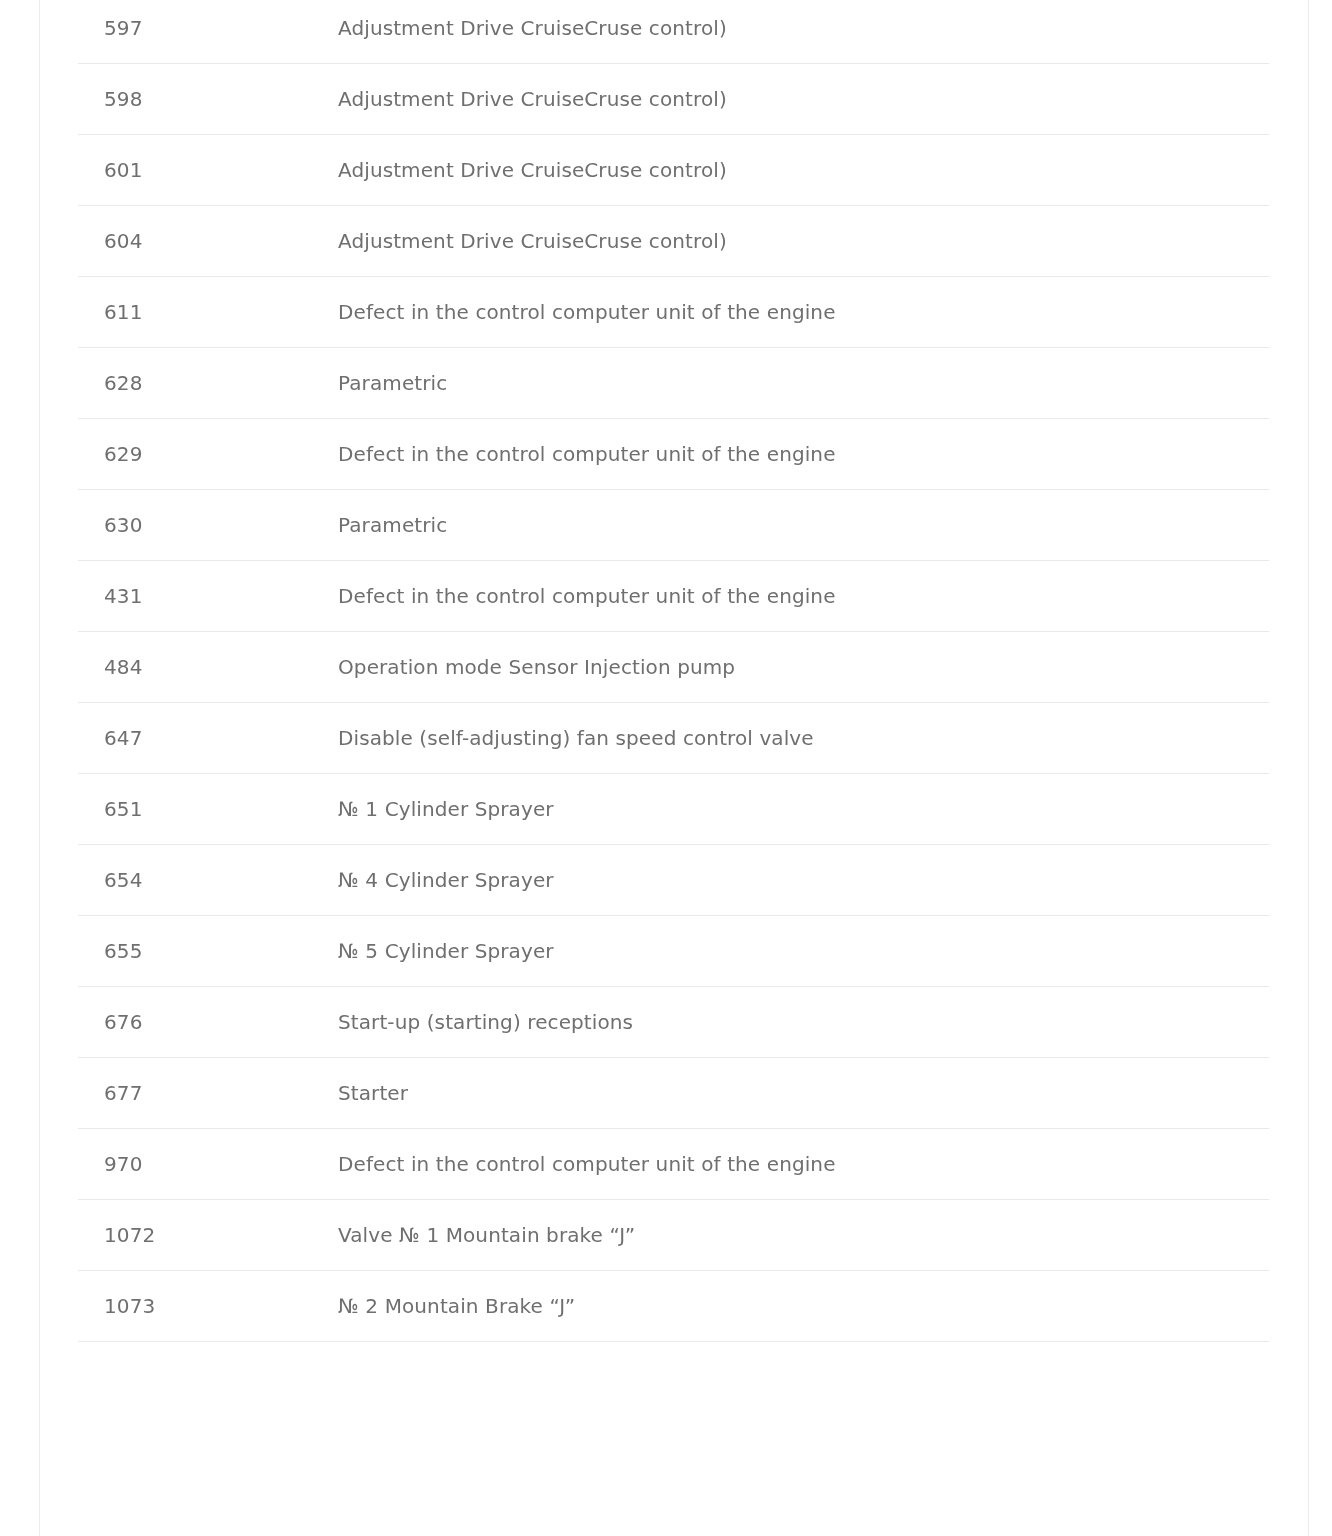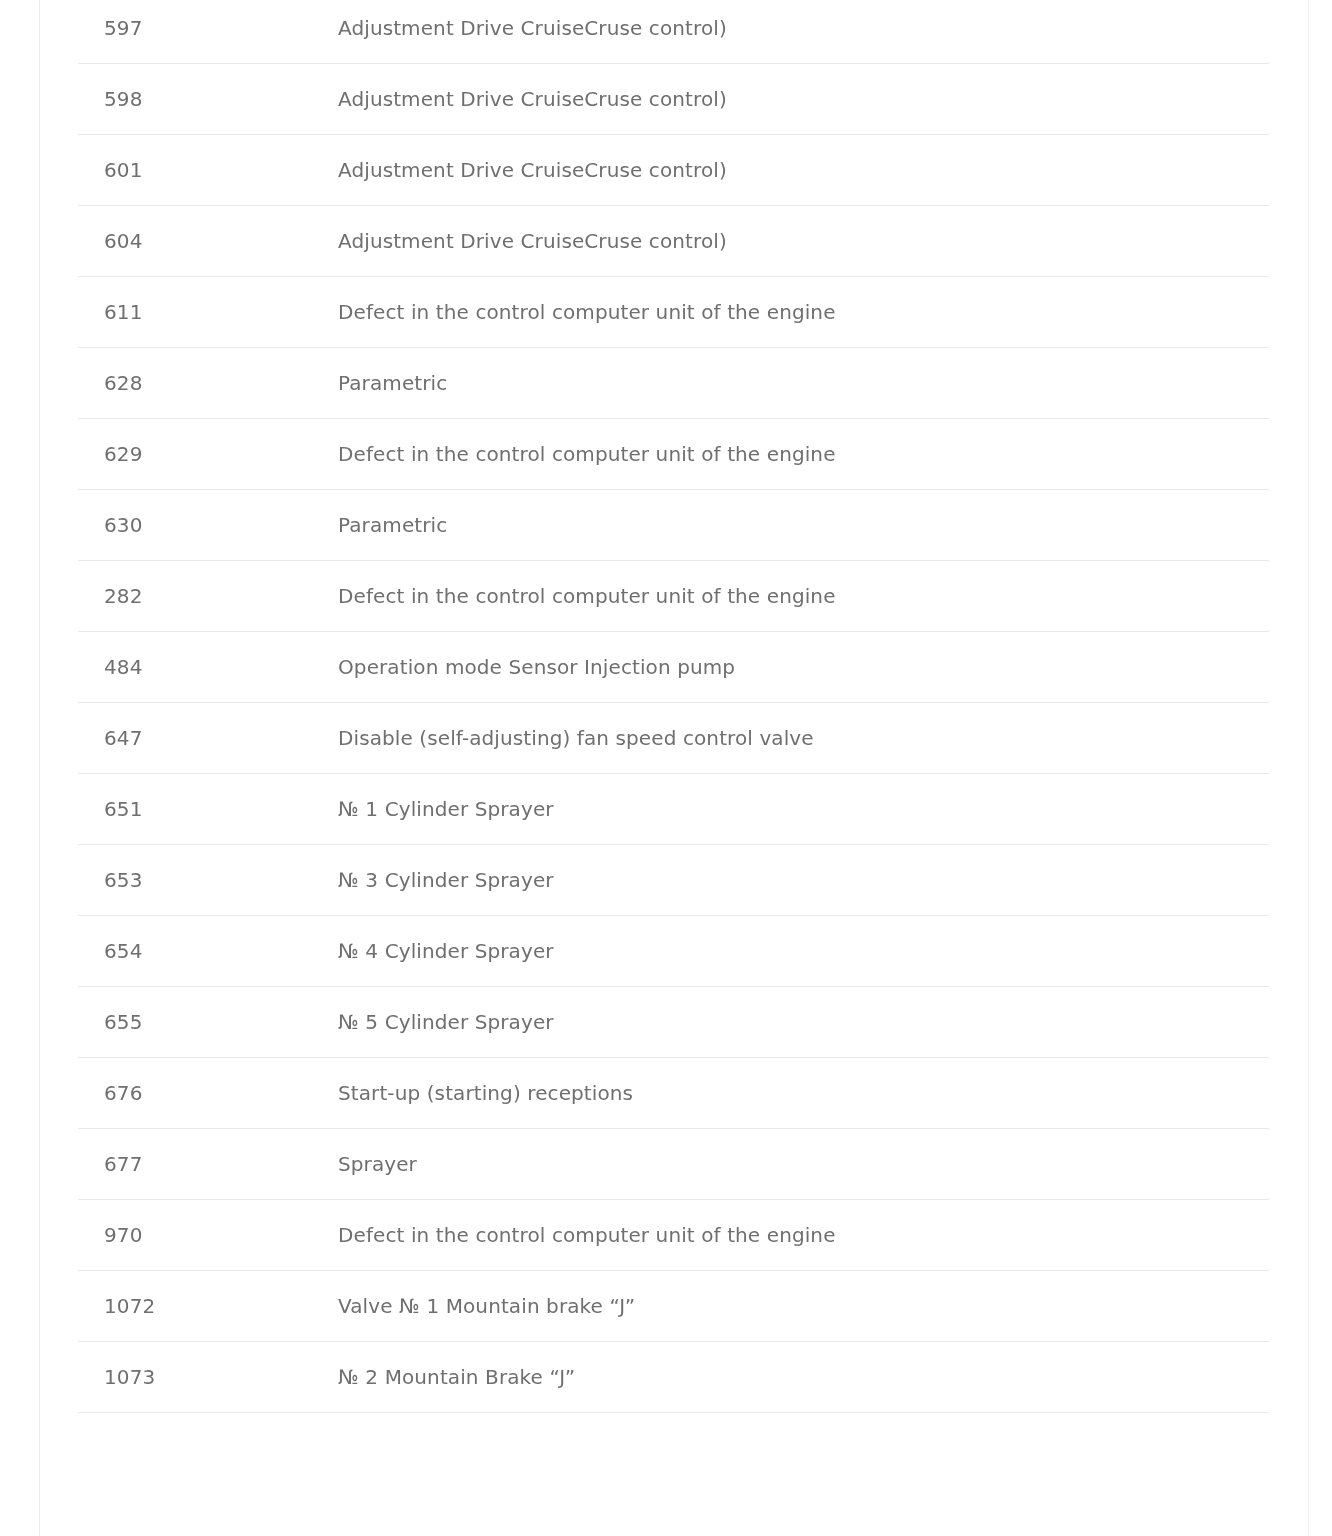--- a/index.html
+++ b/index.html
@@ -90,54 +90,50 @@
   </div>
   <div class="row">
     <span class="cell-code">629</span>
     <span class="cell-desc">Defect in the control computer unit of the engine</span>
   </div>
   <div class="row">
     <span class="cell-code">630</span>
     <span class="cell-desc">Parametric</span>
   </div>
   <div class="row">
-    <span class="cell-code">282</span>
+    <span class="cell-code">431</span>
     <span class="cell-desc">Defect in the control computer unit of the engine</span>
   </div>
   <div class="row">
     <span class="cell-code">484</span>
     <span class="cell-desc">Operation mode Sensor Injection pump</span>
   </div>
   <div class="row">
     <span class="cell-code">647</span>
     <span class="cell-desc">Disable (self-adjusting) fan speed control valve</span>
   </div>
   <div class="row">
     <span class="cell-code">651</span>
     <span class="cell-desc">№ 1 Cylinder Sprayer</span>
   </div>
   <div class="row">
-    <span class="cell-code">653</span>
-    <span class="cell-desc">№ 3 Cylinder Sprayer</span>
-  </div>
-  <div class="row">
     <span class="cell-code">654</span>
     <span class="cell-desc">№ 4 Cylinder Sprayer</span>
   </div>
   <div class="row">
     <span class="cell-code">655</span>
     <span class="cell-desc">№ 5 Cylinder Sprayer</span>
   </div>
   <div class="row">
     <span class="cell-code">676</span>
     <span class="cell-desc">Start-up (starting) receptions</span>
   </div>
   <div class="row">
     <span class="cell-code">677</span>
-    <span class="cell-desc">Sprayer</span>
+    <span class="cell-desc">Starter</span>
   </div>
   <div class="row">
     <span class="cell-code">970</span>
     <span class="cell-desc">Defect in the control computer unit of the engine</span>
   </div>
   <div class="row">
     <span class="cell-code">1072</span>
     <span class="cell-desc">Valve № 1 Mountain brake “J”</span>
   </div>
   <div class="row">

